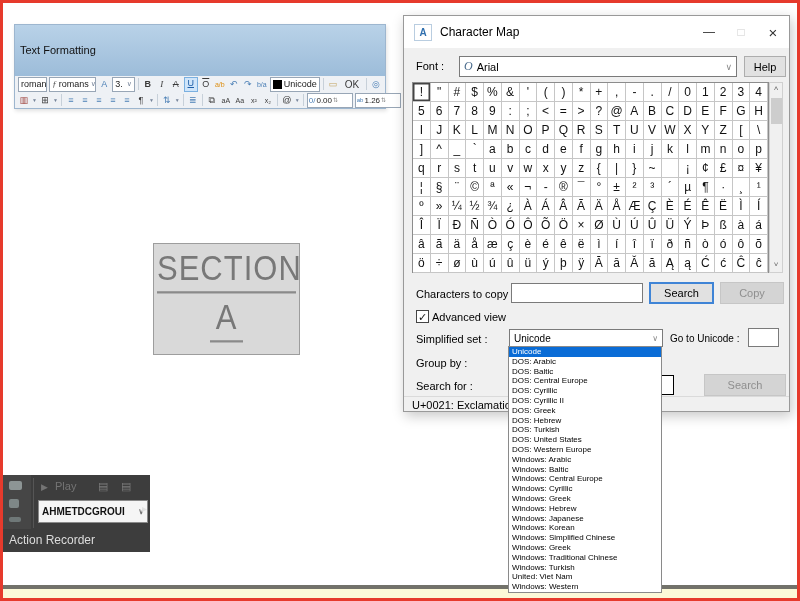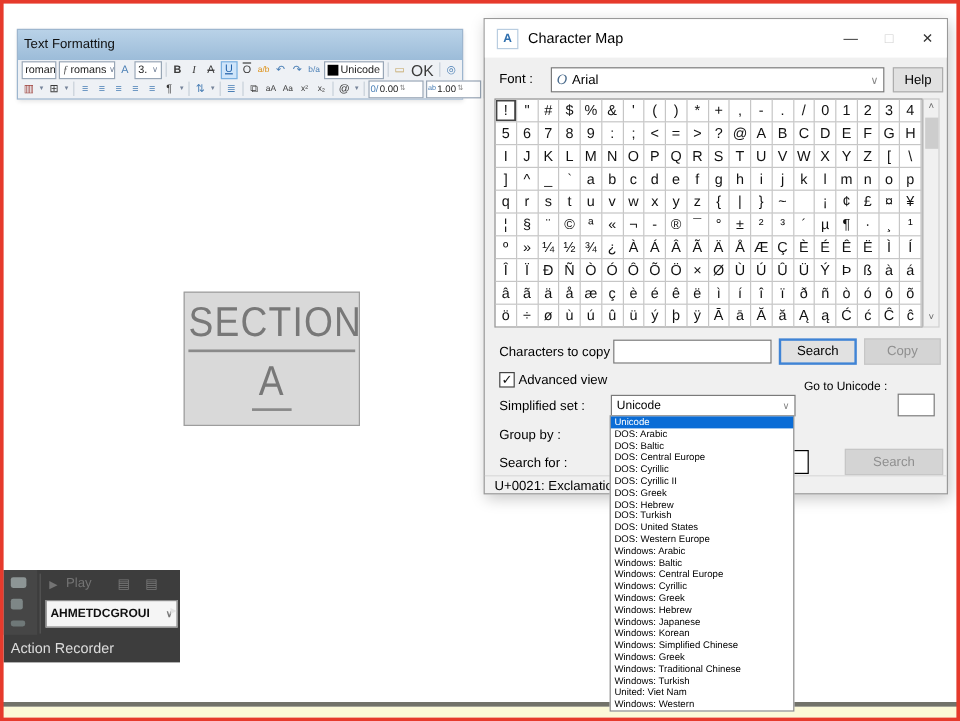--- a/index.html
+++ b/index.html
@@ -5,21 +5,21 @@
   html,body{margin:0;padding:0}
   body{width:800px;height:601px;position:relative;overflow:hidden;background:#fff;
        font-family:"Liberation Sans",sans-serif;-webkit-font-smoothing:antialiased}
   .abs{position:absolute;box-sizing:border-box}
   .redline{position:absolute;background:#e63a2c;z-index:120}
 
   
   #tf{left:14px;top:24px;width:372px;background:#eef1f5;border:1px solid #9db6cf;
       box-shadow:1px 2px 4px rgba(0,0,0,.12);z-index:5}
   #tf .tbar{height:17px;background:linear-gradient(#b9d2e8,#9cbcd9);font-size:11px;
-      color:#111;padding:4px 5px;line-height:16px}
+      color:#111;padding:17px 5px;line-height:16px}
   .trow{display:flex;align-items:center;height:16px;padding:0 3px;gap:2px;color:#444}
   .tcombo{background:#fff;border:1px solid #98a6b6;height:13px;display:flex;align-items:center;
       font-size:9px;color:#222;padding:0 2px;gap:2px;white-space:nowrap;overflow:hidden}
   .chev{color:#7d8var;color:#76849a;font-size:7px;margin-left:auto;flex:none}
   .tbtn{min-width:12px;height:13px;text-align:center;font-size:9px;line-height:13px;color:#3a3a3a;flex:none}
   .tbtn.blue{color:#4a7fb5}
   .tbtn.on{background:#cfe5fa;border:1px solid #7ab0e0;line-height:11px}
   .sep{width:1px;height:12px;background:#c7d0d9;margin:0 1px;flex:none}
   .spin{background:#fff;border:1px solid #98a6b6;height:13px;font-size:8px;color:#222;
       display:flex;align-items:center;padding:0 1px;gap:1px;flex:none}
@@ -119,21 +119,21 @@
     <span class="tbtn blue">↶</span>
     <span class="tbtn blue">↷</span>
     <span class="tbtn blue" style="font-size:7px">b/a</span>
     <div class="tcombo" style="width:80px">
       <span style="width:9px;height:9px;background:#000;flex:none"></span>
       <span style="font-size:9px">Unicode</span>
       <span class="chev">∨</span>
     </div>
     <div class="sep"></div>
     <span class="tbtn" style="color:#c3a35f">▭</span>
-    <span class="tbtn" style="width:22px;font-size:13px">OK</span>
+    <span class="tbtn" style="width:22px;font-size:10px">OK</span>
     <div class="sep"></div>
     <span class="tbtn blue">◎</span>
   </div>
   <div class="trow">
     <span class="tbtn" style="color:#a0453f">▥</span>
     <span class="chev" style="margin:0;font-size:5px">▼</span>
     <span class="tbtn">⊞</span>
     <span class="chev" style="margin:0;font-size:5px">▼</span>
     <div class="sep"></div>
     <span class="tbtn blue">≡</span>
@@ -158,21 +158,21 @@
     <span class="tbtn">@</span>
     <span class="chev" style="margin:0;font-size:5px">▼</span>
     <div class="sep"></div>
     <div class="spin" style="width:42px">
       <span style="color:#4a7fb5">0/</span>
       <span>0.00</span>
       <span class="ud">⇅</span>
     </div>
     <div class="spin" style="width:42px">
       <span style="color:#4a7fb5;font-size:6px">ab</span>
-      <span>1.00</span>
+      <span>1.26</span>
       <span class="ud">⇅</span>
     </div>
     <div class="spin" style="width:42px">
       <span style="color:#4a7fb5">↔</span>
       <span>0.00</span>
       <span class="ud">⇅</span>
     </div>
   </div>
 </div>
 
@@ -414,21 +414,21 @@
   <div class="abs btn disabled" style="left:316px;top:266px;width:64px;height:22px">Copy</div>
 
   <span class="abs chk" style="left:12px;top:294px">✓</span>
   <span class="abs lbl" style="left:28px;top:295px">Advanced view</span>
 
   <span class="abs lbl" style="left:12px;top:317px">Simplified set :</span>
   <div class="abs wcombo" style="left:105px;top:313px;width:154px;height:18px;font-size:10px">
     <span>Unicode</span>
     <span class="chev" style="font-size:8px;color:#888">∨</span>
   </div>
-  <span class="abs lbl" style="left:266px;top:301px;font-size:10px">Go to Unicode :</span>
+  <span class="abs lbl" style="left:266px;top:317px;font-size:10px">Go to Unicode :</span>
   <div class="abs tinput" style="left:344px;top:312px;width:31px;height:19px"></div>
 
   <span class="abs lbl" style="left:12px;top:341px">Group by :</span>
 
   <span class="abs lbl" style="left:12px;top:364px">Search for :</span>
   <div class="abs tinput" style="left:105px;top:359px;width:165px;height:20px;border-color:#000"></div>
   <div class="abs btn disabled" style="left:300px;top:358px;width:82px;height:22px">Search</div>
 
   <div class="abs" id="status">U+0021: Exclamation Ma</div>
 </div>

